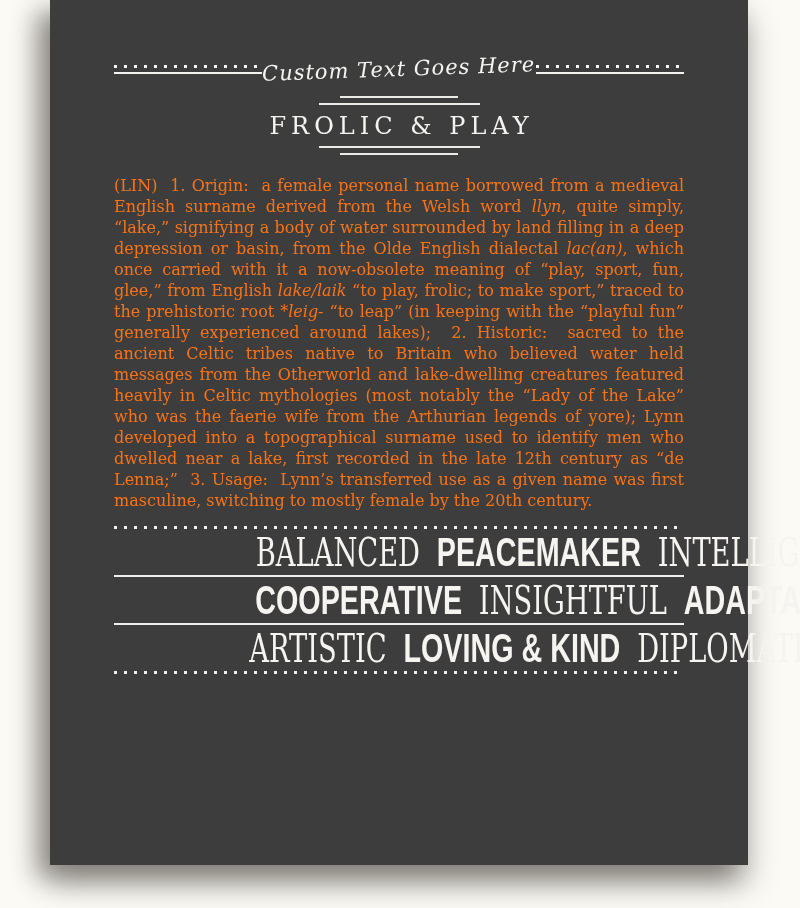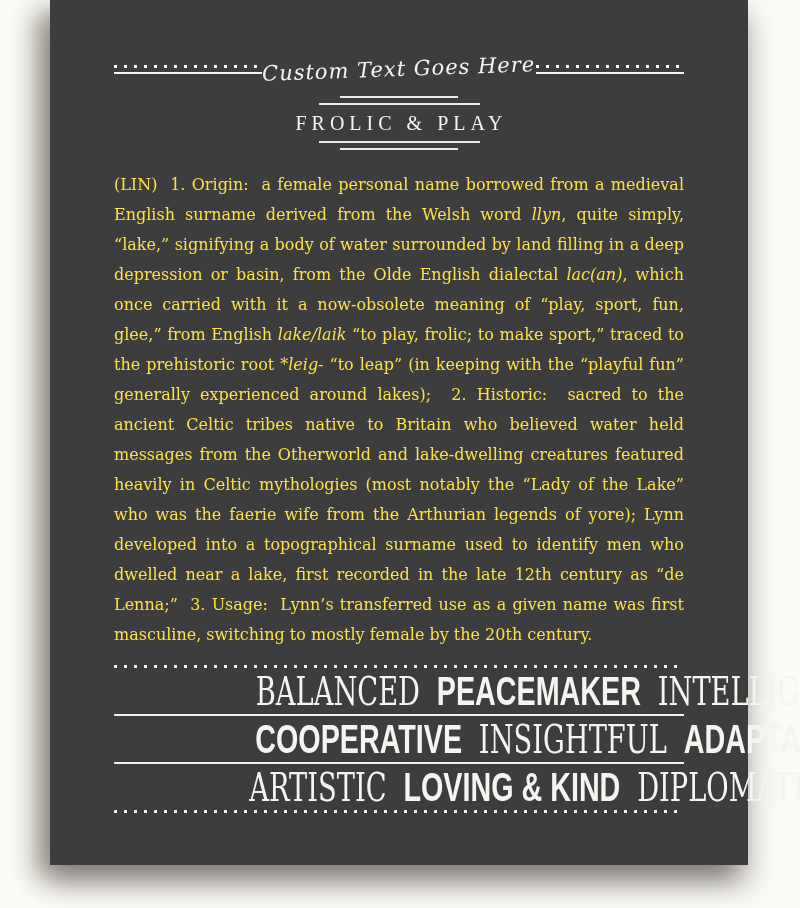--- a/index.html
+++ b/index.html
@@ -58,35 +58,34 @@
     transform-origin:center;
     white-space:nowrap;
   }
   
   .bracket .l{height:2px;background:#eceae6;margin:5px auto;}
   .bracket .short{width:118px;}
   .bracket .long{width:161px;}
   .bracket.top{margin-top:12px;}
   .meaning{
     text-align:center;
-    font-size:20px;
+    font-size:24px;
     letter-spacing:5px;
     text-indent:5px;
     margin:7px 0 6px 0;
     color:#f5f4f0;
     white-space:nowrap;
-    font-family:Liberation Serif, serif;
   }
   
   .definition{
     margin:20px 0 0 0;
     font-size:16px;
-    line-height:30px;
+    line-height:21px;
     text-align:justify;
-    color:#fde047;
+    color:#f97316;
   }
   .definition i{font-style:italic;}
   
   .traits{margin-top:15px;}
   .dotline{
     height:3px;
     background:repeating-linear-gradient(90deg,#f0efec 0 3px,transparent 3px 10px);
   }
   .trait-row{
     text-align:center;

